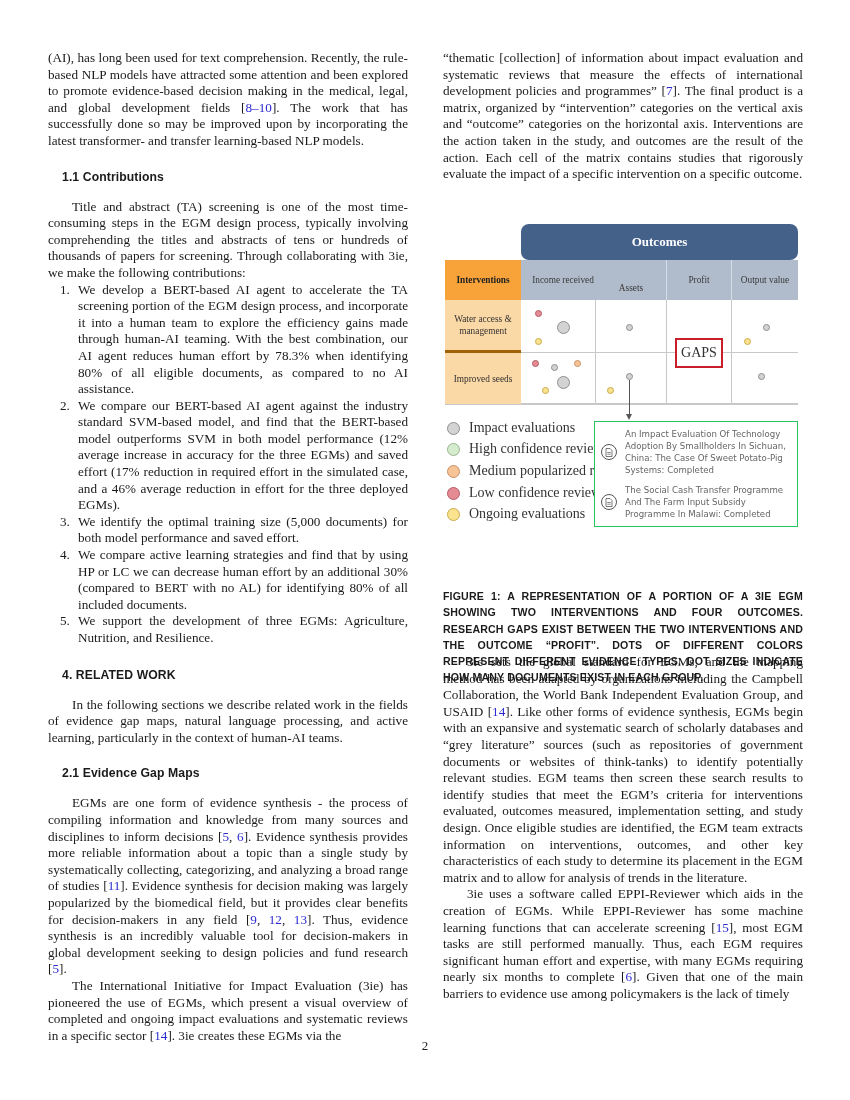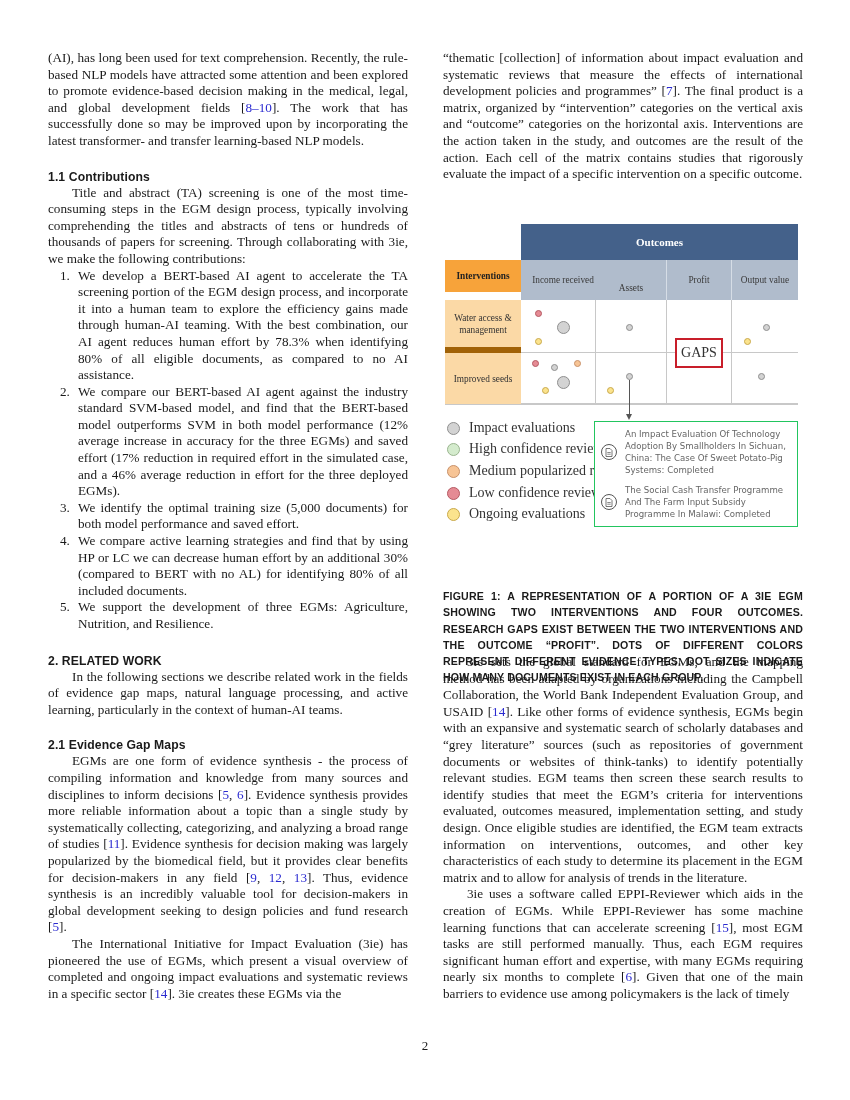--- a/index.html
+++ b/index.html
@@ -5,34 +5,34 @@
   html, body { margin:0; padding:0; background:#ffffff; }
   body { width:850px; height:1100px; position:relative; overflow:hidden;
          font-family:"Liberation Serif", serif; color:#1a1a1a; }
   .col { position:absolute; top:50px; width:360px; }
   .col-left { left:48px; }
   .col-right { left:443px; }
   p { margin:0; font-size:13.2px; line-height:16.6px; text-align:justify; hyphens:auto; }
   .indent { text-indent:24px; }
   .cite { color:#2a2ad0; }
   h2.sec { font-family:"Liberation Sans", sans-serif; font-weight:bold; font-size:12.2px;
-           margin:0; line-height:16px; letter-spacing:0.1px; }
+           margin:14px; line-height:16px; letter-spacing:0.1px; }
   ol.contrib { margin:0; padding:0; list-style:none; }
   ol.contrib li { font-size:13.2px; line-height:16.6px; text-align:justify;
                   padding-left:30px; position:relative; }
   ol.contrib li .marker { position:absolute; left:12px; top:0; }
   .caption { font-family:"Liberation Sans", sans-serif; font-weight:bold; font-size:10.6px;
              line-height:16.3px; text-align:justify; letter-spacing:0.15px; }
   .page-num { position:absolute; top:1038px; left:0; width:850px; text-align:center; font-size:13px; }
   .fig-abs { position:absolute; box-sizing:border-box; display:flex; align-items:center; justify-content:center;
              text-align:center; font-size:9.3px; line-height:12px; color:#333; }
-  .outcomes-bar { background:#44618a; color:#fff; font-weight:bold; font-size:11px; }
+  .outcomes-bar { background:#44618a; color:#fff; font-weight:bold; font-size:13px;border-radius:8px; }
   .col-head { background:#b0bccc; color:#3a3a3a; border-right:1px solid #d6dde6; }
   .interv-head { background:#f7a33a; color:#222; font-weight:bold; }
-  .row-head { background:#fbd9a6; color:#333; border-bottom:6px solid #a16207; }
+  .row-head { background:#fbd9a6; color:#333; border-bottom:3px solid #a16207; }
   .cell { background:#fff; border-right:1px solid #c8c8c8; border-bottom:1px solid #c8c8c8; }
   .dot { position:absolute; border-radius:50%; box-sizing:border-box; }
   .dot.gray { background:#d3d3d3; border:1px solid #8f8f8f; }
   .dot.red { background:#e58b94; border:1px solid #b55a63; }
   .dot.yellow { background:#fbe38d; border:1px solid #c9a94b; }
   .dot.orange { background:#f7c495; border:1px solid #c8916a; }
   .dot.green { background:#d4ebcd; border:1px solid #9ab58f; }
   .gaps-box { position:absolute; border:2px solid #c81e2a; background:#fff; color:#333;
               font-size:14px; display:flex; align-items:center; justify-content:center; box-sizing:border-box; }
   .connector { position:absolute; width:1px; background:#555; }
@@ -57,37 +57,37 @@
   <h2 class="sec" style="margin-top:19px;">1.1  Contributions</h2>
   <p class="indent">Title and abstract (TA) screening is one of the most time-consuming steps in the EGM design process, typically involving comprehending the titles and abstracts of tens or hundreds of thousands of papers for screening.  Through collaborating with 3ie, we make the following contributions:</p>
   <ol class="contrib">
     <li><span class="marker">1.</span><span>We develop a BERT-based AI agent to accelerate the TA screening portion of the EGM design process, and incorporate it into a human team to explore the efficiency gains made through human-AI teaming.  With the best combination, our AI agent reduces human effort by 78.3% when identifying 80% of all eligible documents, as compared to no AI assistance.</span></li>
     <li><span class="marker">2.</span><span>We compare our BERT-based AI agent against the industry standard SVM-based model, and find that the BERT-based model outperforms SVM in both model performance (12% average increase in accuracy for the three EGMs) and saved effort (17% reduction in required effort in the simulated case, and a 46% average reduction in effort for the three deployed EGMs).</span></li>
     <li><span class="marker">3.</span><span>We identify the optimal training size (5,000 documents) for both model performance and saved effort.</span></li>
     <li><span class="marker">4.</span><span>We compare active learning strategies and find that by using HP or LC we can decrease human effort by an additional 30% (compared to BERT with no AL) for identifying 80% of all included documents.</span></li>
     <li><span class="marker">5.</span><span>We support the development of three EGMs:  Agriculture, Nutrition, and Resilience.</span></li>
   </ol>
 
-  <h2 class="sec" style="margin-top:20px;">2.  RELATED WORK</h2>
+  <h2 class="sec" style="margin-top:20px;">4.  RELATED WORK</h2>
   <p class="indent">In the following sections we describe related work in the fields of evidence gap maps, natural language processing, and active learning, particularly in the context of human-AI teams.</p>
 
   <h2 class="sec" style="margin-top:19px;">2.1  Evidence Gap Maps</h2>
   <p class="indent"><span>EGMs are one form of evidence synthesis - the process of compiling information and knowledge from many sources and disciplines to inform decisions [</span><a class="cite">5</a><span>, </span><a class="cite">6</a><span>].  Evidence synthesis provides more reliable information about a topic than a single study by systematically collecting, categorizing, and analyzing a broad range of studies [</span><a class="cite">11</a><span>].  Evidence synthesis for decision making was largely popularized by the biomedical field, but it provides clear benefits for decision-makers in any field [</span><a class="cite">9</a><span>, </span><a class="cite">12</a><span>, </span><a class="cite">13</a><span>].  Thus, evidence synthesis is an incredibly valuable tool for decision-makers in global development seeking to design policies and fund research [</span><a class="cite">5</a><span>].</span></p>
   <p class="indent"><span>The International Initiative for Impact Evaluation (3ie) has pioneered the use of EGMs, which present a visual overview of completed and ongoing impact evaluations and systematic reviews in a specific sector [</span><a class="cite">14</a><span>].  3ie creates these EGMs via the</span></p>
 </div>
 
 <div class="col col-right">
   <p><span>“thematic [collection] of information about impact evaluation and systematic reviews that measure the effects of international development policies and programmes” [</span><a class="cite">7</a><span>].  The final product is a matrix, organized by “intervention” categories on the vertical axis and “outcome” categories on the horizontal axis.  Interventions are the action taken in the study, and outcomes are the result of the action.  Each cell of the matrix contains studies that rigorously evaluate the impact of a specific intervention on a specific outcome.</span></p>
 </div>
 
 <div>
 
   <div class="fig-abs outcomes-bar" style="left:521px; top:224px; width:277px; height:36px;">Outcomes</div>
 
-  <div class="fig-abs interv-head" style="left:445px; top:260px; width:76px; height:32px;">Interventions</div>
+  <div class="fig-abs interv-head" style="left:445px; top:260px; width:76px; height:40px;">Interventions</div>
 
   <div class="fig-abs col-head" style="left:521px; top:260px; width:85px; height:40px;">Income received</div>
   <div class="fig-abs col-head" style="left:596px; top:260px; width:71px; height:56px;">Assets</div>
   <div class="fig-abs col-head" style="left:667px; top:260px; width:65px; height:40px;">Profit</div>
   <div class="fig-abs col-head" style="left:732px; top:260px; width:66px; height:40px; border-right:none;">Output value</div>
 
   <div class="fig-abs row-head" style="left:445px; top:300px; width:76px; height:53px; padding:0 4px;">Water access &amp; management</div>
   <div class="fig-abs row-head" style="left:445px; top:353px; width:76px; height:51px; padding:0 8px; border-bottom:none;">Improved seeds</div>
 
   <div class="fig-abs cell" style="left:521px; top:300px; width:75px; height:53px;"></div>

